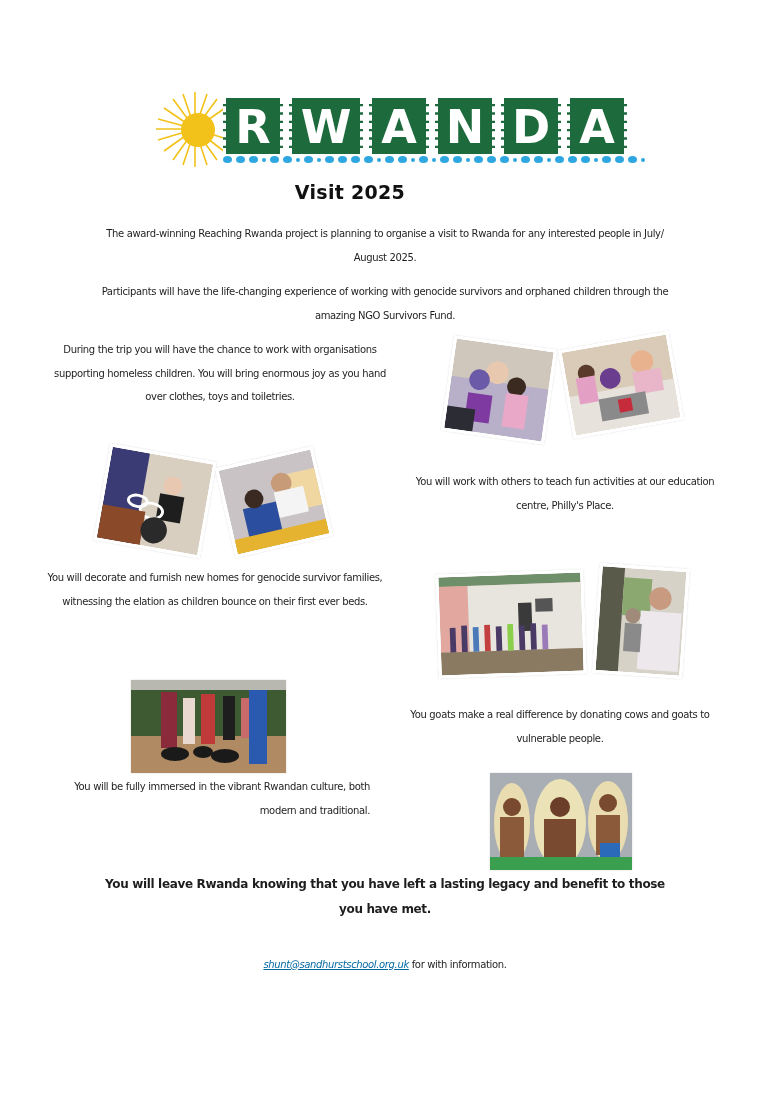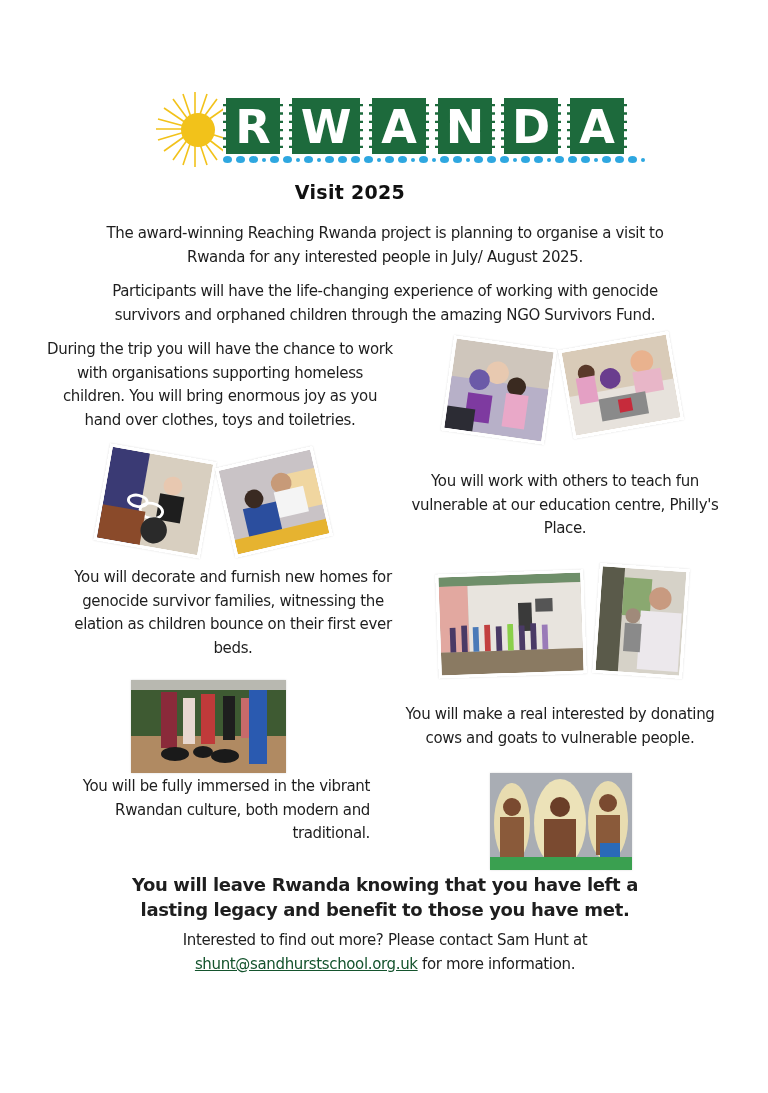--- a/index.html
+++ b/index.html
@@ -1,20 +1,20 @@
 <!DOCTYPE html>
 <html><head>
 <meta charset="utf-8">
 <style>
   * { box-sizing: border-box; margin: 0; padding: 0; }
   html, body { width: 768px; height: 1093px; background: #ffffff; overflow: hidden; }
   body { position: relative; font-family: "DejaVu Sans", sans-serif; color: #1a1a1a; }
 
   .abs { position: absolute; }
-  .txt { font-size: 15px; line-height: 23.5px; text-align: center; letter-spacing: -0.35px; color: #1e1e1e; }
+  .txt { font-size: 10px; line-height: 23.5px; text-align: center; letter-spacing: -0.35px; color: #1e1e1e; }
 
   
   #logo { left: 155px; top: 90px; width: 465px; height: 80px; }
   .letters { position: absolute; left: 68px; top: 8px; display: flex; gap: 6px; }
   .letter {
     width: 60px; height: 56px; background: #1d6a3c; color: #fff;
     font-family: "DejaVu Sans", sans-serif; font-weight: bold; font-size: 46px;
     line-height: 58px; text-align: center;
     clip-path: polygon(0 0, 100% 0, 100% 100%, 0 100%);
     border-left: 3px dashed #fff; border-right: 3px dashed #fff;
@@ -22,23 +22,23 @@
   }
   .dots { position: absolute; left: 68px; top: 66px; display: flex; gap: 4px; align-items: center; }
   .dot { width: 9px; height: 7px; border-radius: 50%; background: #2ea7e0; }
   .dot.sm { width: 4px; height: 4px; }
 
   #title { left: 0; width: 700px; top: 181px; text-align: center; font-size: 19px; font-weight: bold; letter-spacing: 0.3px; color: #111; }
 
   .photo { position: absolute; border: 3px solid #fff; box-shadow: 0 0 2px rgba(0,0,0,0.15); overflow: hidden; }
   .photo svg { width: 100%; height: 100%; display: block; }
 
-  #closing { left: 100px; width: 570px; top: 872px; font-weight: bold; font-size: 18px; line-height: 25px; }
+  #closing { left: 100px; width: 570px; top: 872px; font-weight: bold; font-size: 12px; line-height: 25px; }
   #contact { left: 100px; width: 570px; top: 929px; }
-  .email-link { color: #14532d; text-decoration: underline; }
+  .email-link { color: #0369a1; text-decoration: underline; font-style: italic; }
 </style>
 </head>
 <body>
 
 <div id="logo" class="abs">
   <svg class="abs" style="left:0;top:0;width:80px;height:78px;" viewBox="0 0 80 78">
     <g stroke="#f2c21a" stroke-width="1.6">
       <line x1="40" y1="39" x2="40" y2="2"></line>
         <line x1="40" y1="39" x2="52" y2="4"></line>
         <line x1="40" y1="39" x2="28" y2="4"></line>
@@ -157,23 +157,23 @@
   <svg viewBox="0 0 100 92" preserveAspectRatio="none">
       <rect width="100" height="92" fill="#c9c3c6"></rect>
       <rect x="70" y="20" width="30" height="40" fill="#f0d6a0"></rect>
       <circle cx="62" cy="28" r="11" fill="#c79a78"></circle>
       <rect x="52" y="36" width="32" height="28" fill="#f4f4f4"></rect>
       <rect x="16" y="46" width="36" height="38" fill="#2b4e9e"></rect>
       <circle cx="30" cy="38" r="10" fill="#3a2a22"></circle>
       <rect x="0" y="76" width="100" height="16" fill="#e6b330"></rect>
     </svg>
 </div>
-<div class="abs txt" style="left:400px;width:330px;top:470px;">You will work with others to teach fun vulnerable at our education centre, Philly's Place.</div>
-
-<div class="abs txt" style="left:40px;width:350px;top:566px;margin-left:18px;">You will decorate and furnish new homes for genocide survivor families, witnessing the elation as children bounce on their first ever beds.</div>
+<div class="abs txt" style="left:400px;width:330px;top:470px;">You will work with others to teach fun activities at our education centre, Philly's Place.</div>
+
+<div class="abs txt" style="left:40px;width:350px;top:566px;">You will decorate and furnish new homes for genocide survivor families, witnessing the elation as children bounce on their first ever beds.</div>
 <div class="photo" style="left:437px;top:572px;width:148px;height:104px;transform:rotate(-2deg);">
   <svg viewBox="0 0 148 104" preserveAspectRatio="none">
       <rect width="148" height="104" fill="#bfb6a8"></rect>
       <rect x="0" y="0" width="148" height="10" fill="#6f8f6a"></rect>
       <rect x="0" y="10" width="30" height="70" fill="#e2a8a0"></rect>
       <rect x="30" y="10" width="118" height="70" fill="#e8e4de"></rect>
       <rect x="100" y="26" width="18" height="14" fill="#555"></rect>
       <rect x="82" y="30" width="14" height="30" fill="#3a3a3a"></rect>
       <rect x="0" y="80" width="148" height="24" fill="#8a7a62"></rect>
       <g fill="#4a3a66">
@@ -210,21 +210,21 @@
       <rect x="52" y="18" width="12" height="46" fill="#e8d8d0"></rect>
       <rect x="70" y="14" width="14" height="50" fill="#c03a3a"></rect>
       <rect x="92" y="16" width="12" height="44" fill="#1e1e1e"></rect>
       <rect x="110" y="18" width="12" height="40" fill="#c86a6a"></rect>
       <rect x="118" y="10" width="18" height="74" fill="#2a5ab0"></rect>
       <ellipse cx="44" cy="74" rx="14" ry="7" fill="#1a1a1a"></ellipse>
       <ellipse cx="72" cy="72" rx="10" ry="6" fill="#1a1a1a"></ellipse>
       <ellipse cx="94" cy="76" rx="14" ry="7" fill="#1a1a1a"></ellipse>
     </svg>
 </div>
-<div class="abs txt" style="left:395px;width:330px;top:703px;">You will make a real interested by donating cows and goats to vulnerable people.</div>
+<div class="abs txt" style="left:395px;width:330px;top:703px;">You goats make a real difference by donating cows and goats to vulnerable people.</div>
 
 <div class="abs txt" style="left:50px;width:320px;top:775px;text-align:right;">You will be fully immersed in the vibrant Rwandan culture, both modern and traditional.</div>
 <div class="photo" style="left:490px;top:773px;width:142px;height:97px;border:none;">
   <svg viewBox="0 0 142 97" preserveAspectRatio="none">
       <rect width="142" height="97" fill="#a9adb4"></rect>
       <ellipse cx="22" cy="50" rx="18" ry="40" fill="#e8dcb0"></ellipse>
       <ellipse cx="70" cy="50" rx="26" ry="44" fill="#ece2b8"></ellipse>
       <ellipse cx="118" cy="48" rx="20" ry="40" fill="#e8dcb0"></ellipse>
       <circle cx="22" cy="34" r="9" fill="#7a4a30"></circle>
       <circle cx="70" cy="34" r="10" fill="#6a3e28"></circle>
@@ -233,15 +233,15 @@
       <rect x="54" y="46" width="32" height="38" fill="#7a4a30"></rect>
       <rect x="106" y="42" width="24" height="40" fill="#8a5a3a"></rect>
       <rect x="0" y="84" width="142" height="13" fill="#3aa050"></rect>
       <rect x="110" y="70" width="20" height="14" fill="#2a6ab8"></rect>
     </svg>
 </div>
 
 <div id="closing" class="abs txt">You will leave Rwanda knowing that you have left a lasting legacy and benefit to those you have met.</div>
 
 <div id="contact" class="abs txt">
-  <span>Interested to find out more? Please contact Sam Hunt at</span><br>
-  <a class="email-link" href="#">shunt@sandhurstschool.org.uk</a><span> for more information.</span>
+  <br>
+  <a class="email-link" href="#">shunt@sandhurstschool.org.uk</a><span> for with information.</span>
 </div>
 
 </body></html>

